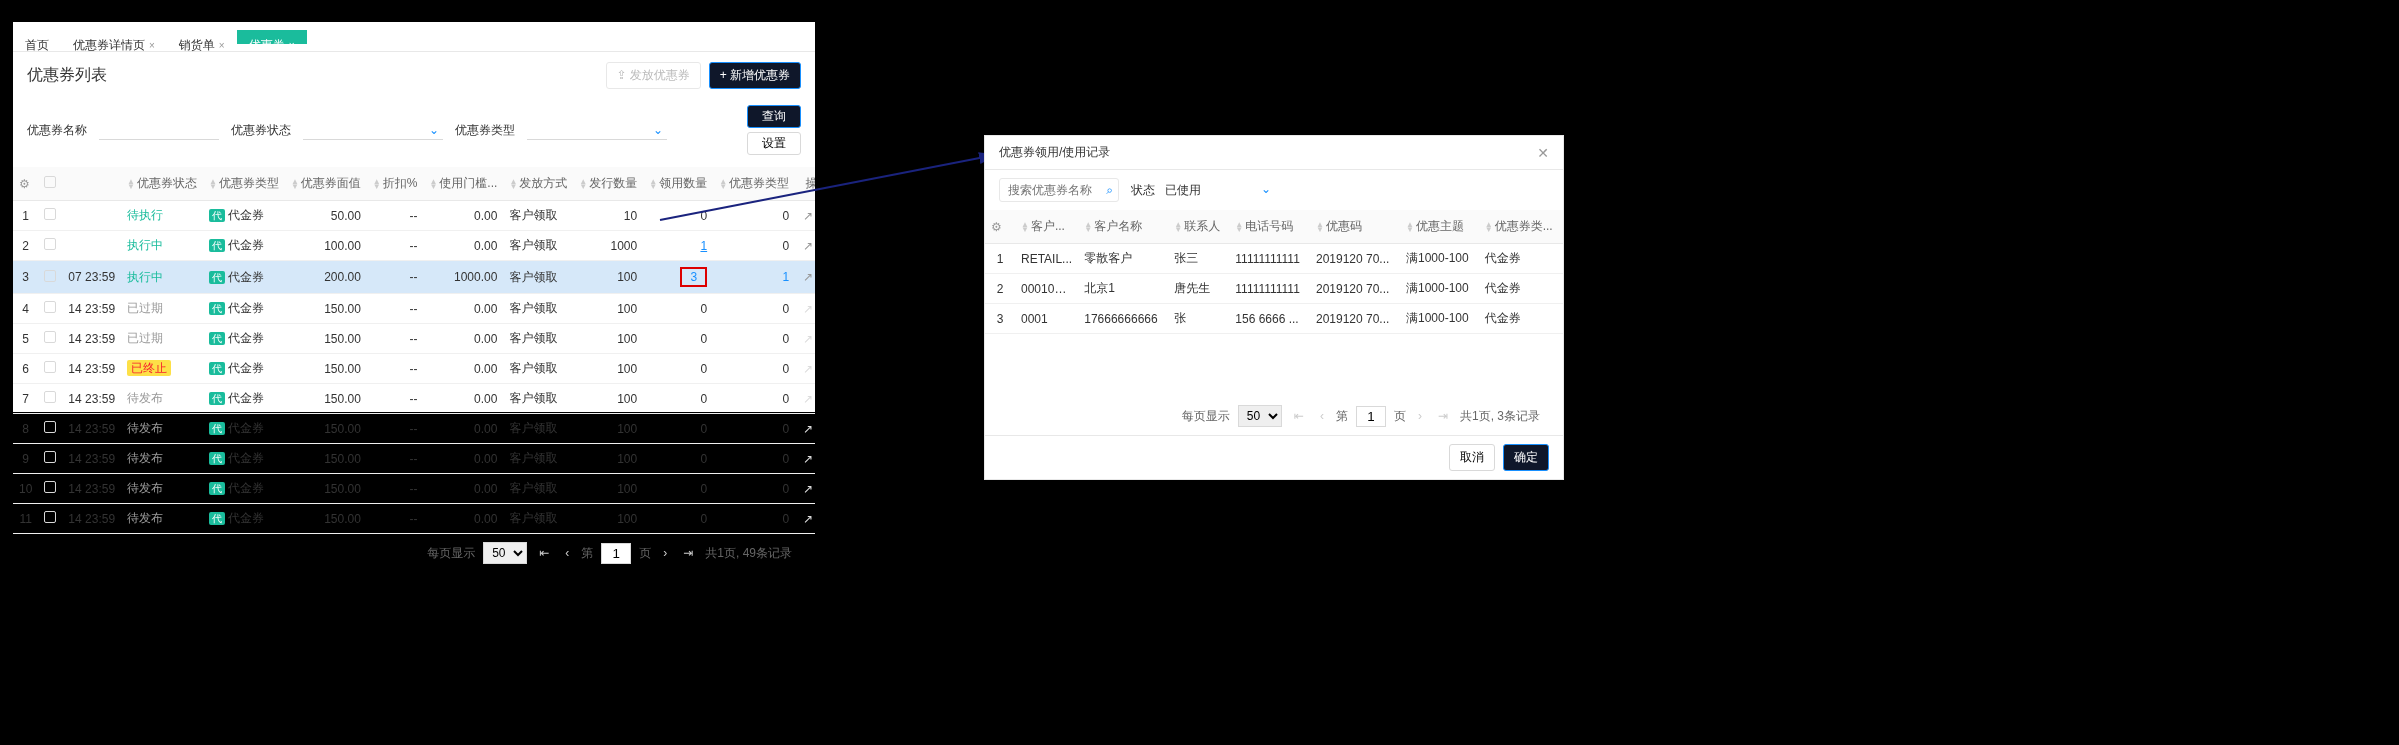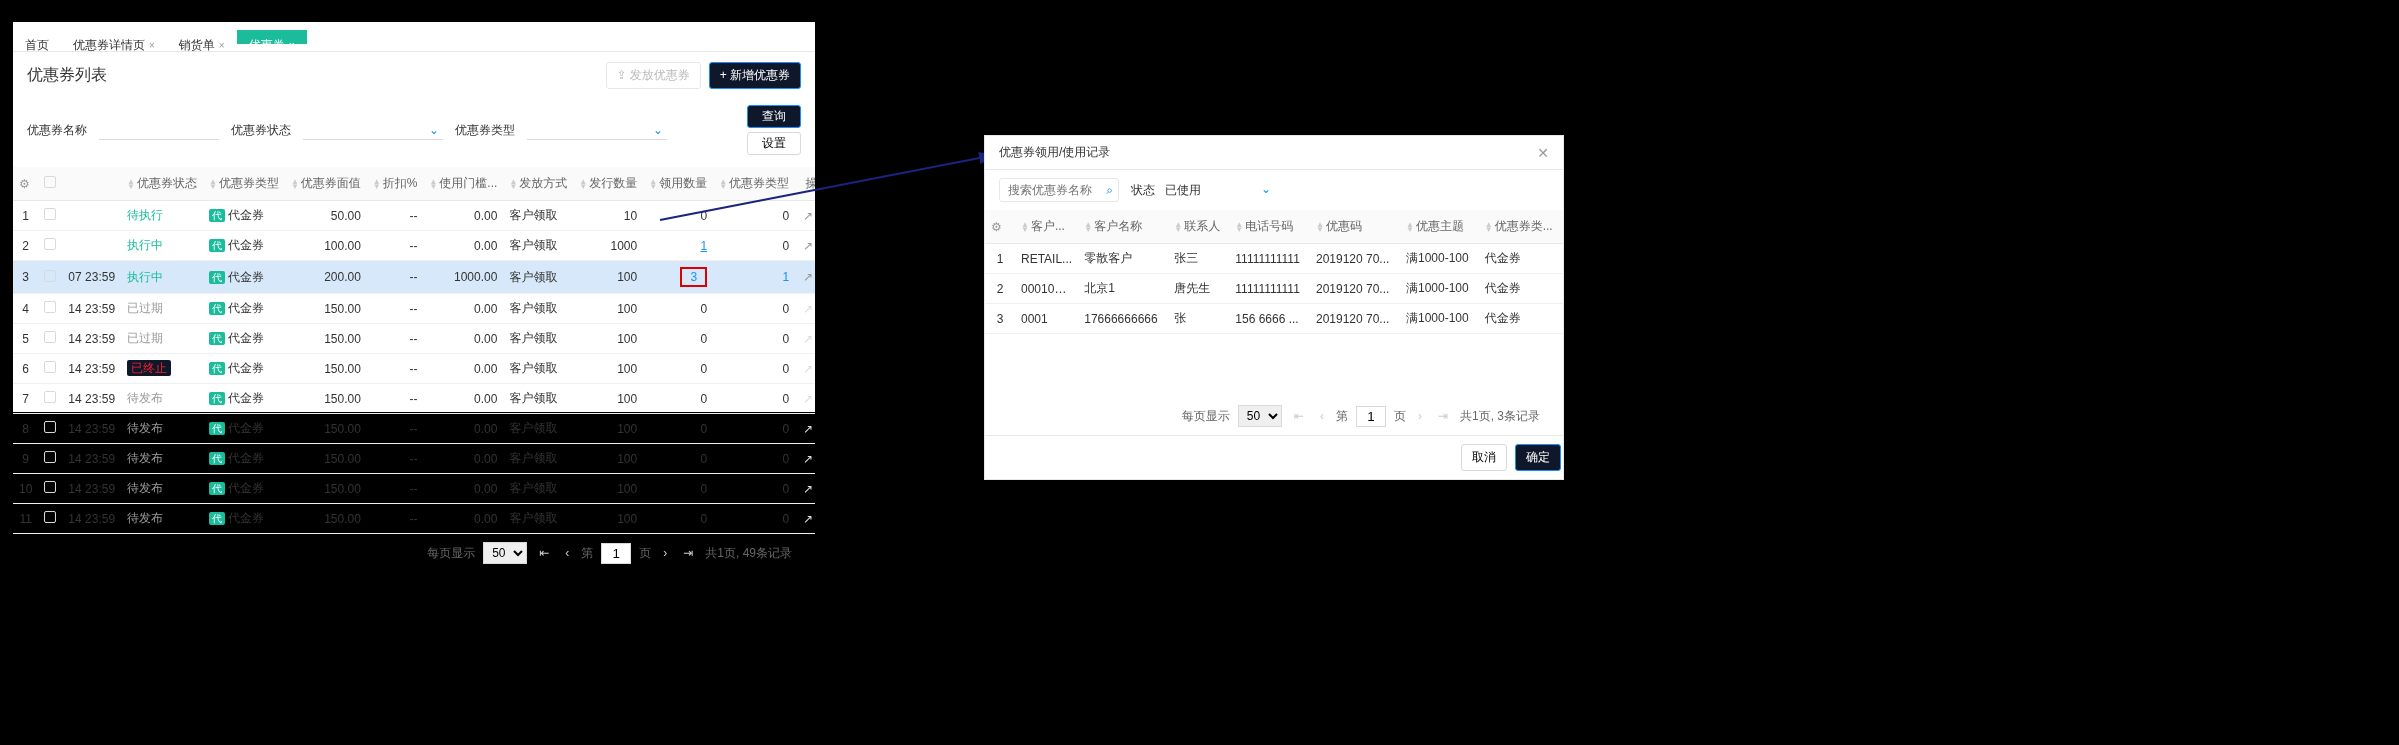--- a/index.html
+++ b/index.html
@@ -25,42 +25,42 @@
 .table-wrap{overflow-x:auto}
 table{border-collapse:collapse;width:100%;font-size:12px}
 th{background:#fafafa;padding:8px 6px;text-align:left;font-weight:400;color:#666;border-bottom:1px solid #e8e8e8;white-space:nowrap}
 td{padding:6px 6px;border-bottom:1px solid #f0f0f0;white-space:nowrap}
 tr.highlight{background:#d6e8f9}
 .sort-icon{color:#ccc;font-size:8px;display:inline-flex;flex-direction:column;line-height:5px;vertical-align:middle;margin-right:2px}
 .gear{color:#999}
 .chk{width:12px;height:12px;border:1px solid #d9d9d9;display:inline-block;border-radius:2px}
 .status-badge{color:#1abc9c}
 .status-gray{color:#999}
-.status-red{background:#0f172a;color:#f5222d;padding:1px 4px;border-radius:2px}
+.status-red{background:#fde047;color:#f5222d;padding:1px 4px;border-radius:2px}
 .type-badge{background:#1abc9c;color:#fff;padding:1px 3px;border-radius:2px;font-size:10px;margin-right:3px}
 .num-cell{text-align:right}
 .link-cell{color:#1890ff;text-align:right;cursor:pointer}
 .redbox{border:2px solid #d00;padding:1px 8px;display:inline-block}
 .action-icon{color:#999;margin:0 2px;cursor:pointer}
 .action-icon.disabled{color:#ddd}
 .pagination{display:flex;align-items:center;justify-content:flex-end;padding:8px 23px;gap:8px;font-size:12px;color:#666}
 .page-input{width:30px;border:1px solid #d9d9d9;text-align:center;padding:2px}
 .page-btn{color:#ccc;cursor:pointer;padding:0 4px}
 .panel-right{position:absolute;left:984px;top:135px;width:580px;height:345px;background:#fff;border:1px solid #e8e8e8;display:flex;flex-direction:column}
 .modal-header{display:flex;align-items:center;justify-content:space-between;padding:8px 14px;border-bottom:1px solid #e8e8e8}
 .modal-close{color:#999;cursor:pointer;font-size:14px}
 .modal-filter{display:flex;align-items:center;padding:8px 14px;gap:12px}
 .search-input{border:1px solid #e8e8e8;border-radius:3px;padding:4px 24px 4px 8px;width:120px;font-size:12px;color:#999}
 .search-wrap{position:relative}
 .search-icon{position:absolute;right:6px;top:5px;color:#1890ff}
 .status-filter{display:flex;align-items:center;gap:6px}
 .dropdown{border:none;color:#333;padding:2px 20px 2px 4px;position:relative;width:130px;display:flex;justify-content:space-between}
 .chev{color:#1890ff}
 .modal-body{flex:1;overflow:auto}
-.modal-footer{border-top:1px solid #e8e8e8;padding:8px 2px;display:flex;justify-content:flex-end;gap:8px}
+.modal-footer{border-top:1px solid #e8e8e8;padding:8px 14px;display:flex;justify-content:flex-end;gap:8px}
 .arrow-svg{position:absolute;pointer-events:none}
 .overflow-col{max-width:60px;overflow:hidden;text-overflow:ellipsis}
 select.page-size{border:1px solid #d9d9d9;padding:2px 4px;font-size:12px}
 </style>
 </head>
 <body>
 
 <div class="panel-left">
 
   <div class="tabs">

